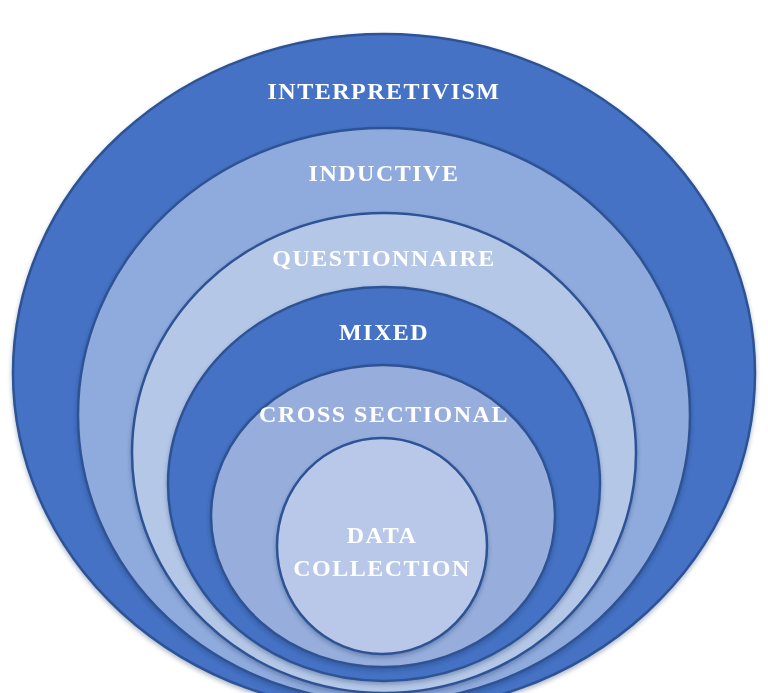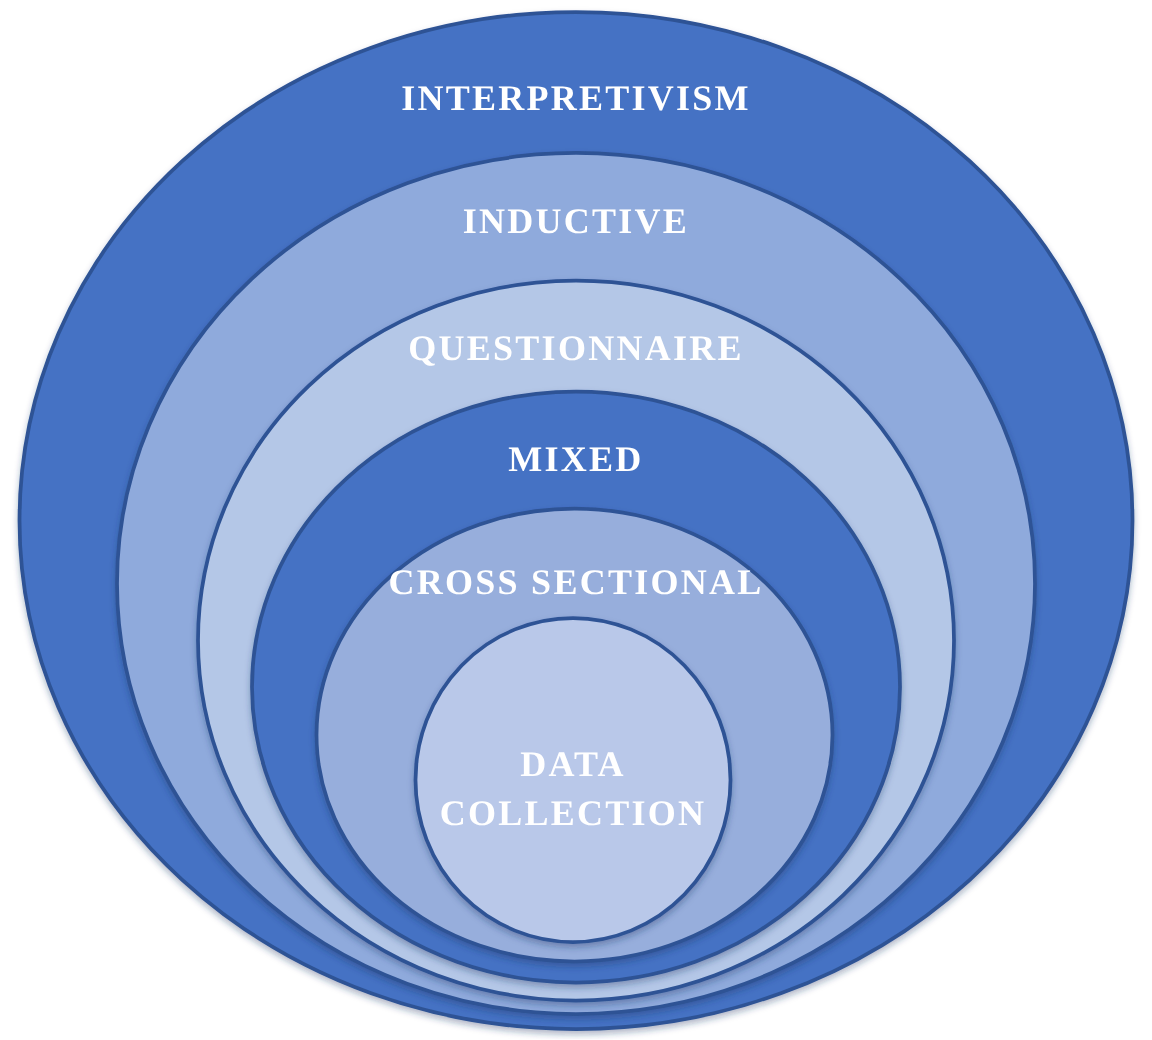--- a/index.html
+++ b/index.html
@@ -8,20 +8,21 @@
     background: var(--bg, #FFFFFF);
     width: 768px;
     height: 693px;
     overflow: hidden;
     font-family: "Liberation Serif", serif;
   }
   .stage {
     position: relative;
     width: 768px;
     height: 505px;
+    margin-top: 26px;
   }
   svg ellipse {
     stroke: var(--border, #2E5395);
     stroke-width: 2.5;
   }
   .lbl {
     font-family: "Liberation Serif", serif;
     font-weight: bold;
     font-size: 24px;
     letter-spacing: 1.5px;

